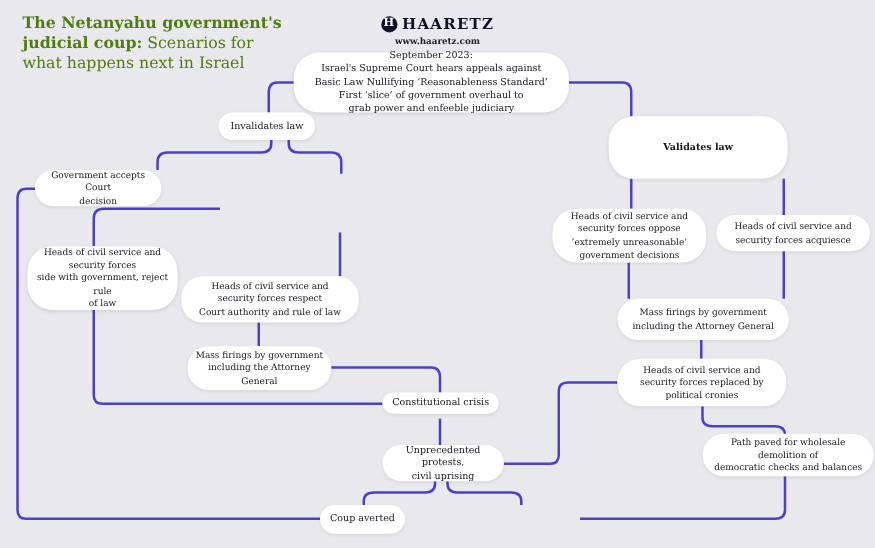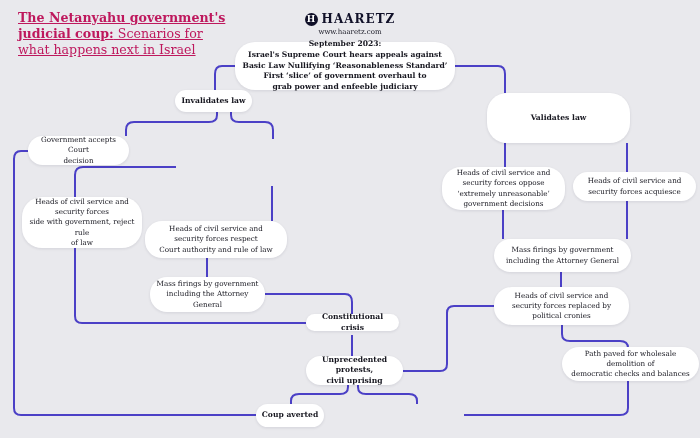--- a/index.html
+++ b/index.html
@@ -7,55 +7,55 @@
     width:700px;height:438px;
     background:#e9e9ed;
     font-family:"DejaVu Serif","Liberation Serif",serif;
     overflow:hidden;
   }
   .canvas{position:relative;width:700px;height:438px;}
 
   
   .page-title{
     position:absolute;left:18px;top:10px;width:215px;
-    font-size:12.6px;line-height:1.28;color:#be185d;text-decoration:underline;
+    font-size:12.6px;line-height:1.28;color:#4d7c0f;
   }
   .page-title .t-bold{font-weight:bold;}
   .brand{
     position:absolute;left:0;top:12px;width:700px;
     text-align:center;color:#101028;
   }
   .brand-row{display:flex;align-items:center;justify-content:center;gap:4px;}
   .brand-mark{
     display:inline-flex;align-items:center;justify-content:center;
     width:13px;height:13px;border-radius:50%;
     background:#101028;color:#ffffff;
     font-size:9px;font-weight:bold;line-height:1;
   }
   .brand-name{font-size:12px;font-weight:bold;letter-spacing:1px;}
-  .brand-url{font-size:7px;font-weight:normal;margin-top:2px;color:#20202c;}
+  .brand-url{font-size:7px;font-weight:bold;margin-top:2px;color:#20202c;}
 
   
   svg.connectors{position:absolute;left:0;top:0;}
   svg.connectors path{fill:none;stroke:#4b40c6;stroke-width:2;stroke-linejoin:round;stroke-linecap:butt;}
 
   
   .node{
     position:absolute;
     background:#ffffff;
     border-radius:15px;
     display:flex;flex-direction:column;align-items:center;justify-content:center;
     text-align:center;
     color:#16161f;
     font-size:7.2px;line-height:1.4;
     white-space:pre-line;
     box-shadow:0 1px 3px rgba(20,20,50,0.10);
     padding:2px 4px;box-sizing:border-box;
   }
-  .node.bold{font-weight:bold;font-size:7.6px;}
+  .node.bold{font-weight:normal;font-size:7.6px;}
   .node .sub-title{font-weight:bold;font-size:7.6px;}
 
   
   .n-september{left:235px;top:42px;width:220px;height:48px;border-radius:20px;font-weight:bold;}
   .n-invalidates{left:175px;top:90px;width:77px;height:22px;border-radius:11px;}
   .n-validates{left:487px;top:93px;width:143px;height:50px;border-radius:20px;}
   .n-accepts{left:28px;top:136px;width:101px;height:29px;}
   .n-rejects{left:176px;top:139px;width:192px;height:47px;border-radius:20px;font-size:7px;}
   .n-sidegov{left:22px;top:197px;width:120px;height:51px;border-radius:20px;}
   .n-respect{left:145px;top:221px;width:142px;height:37px;border-radius:17px;}

